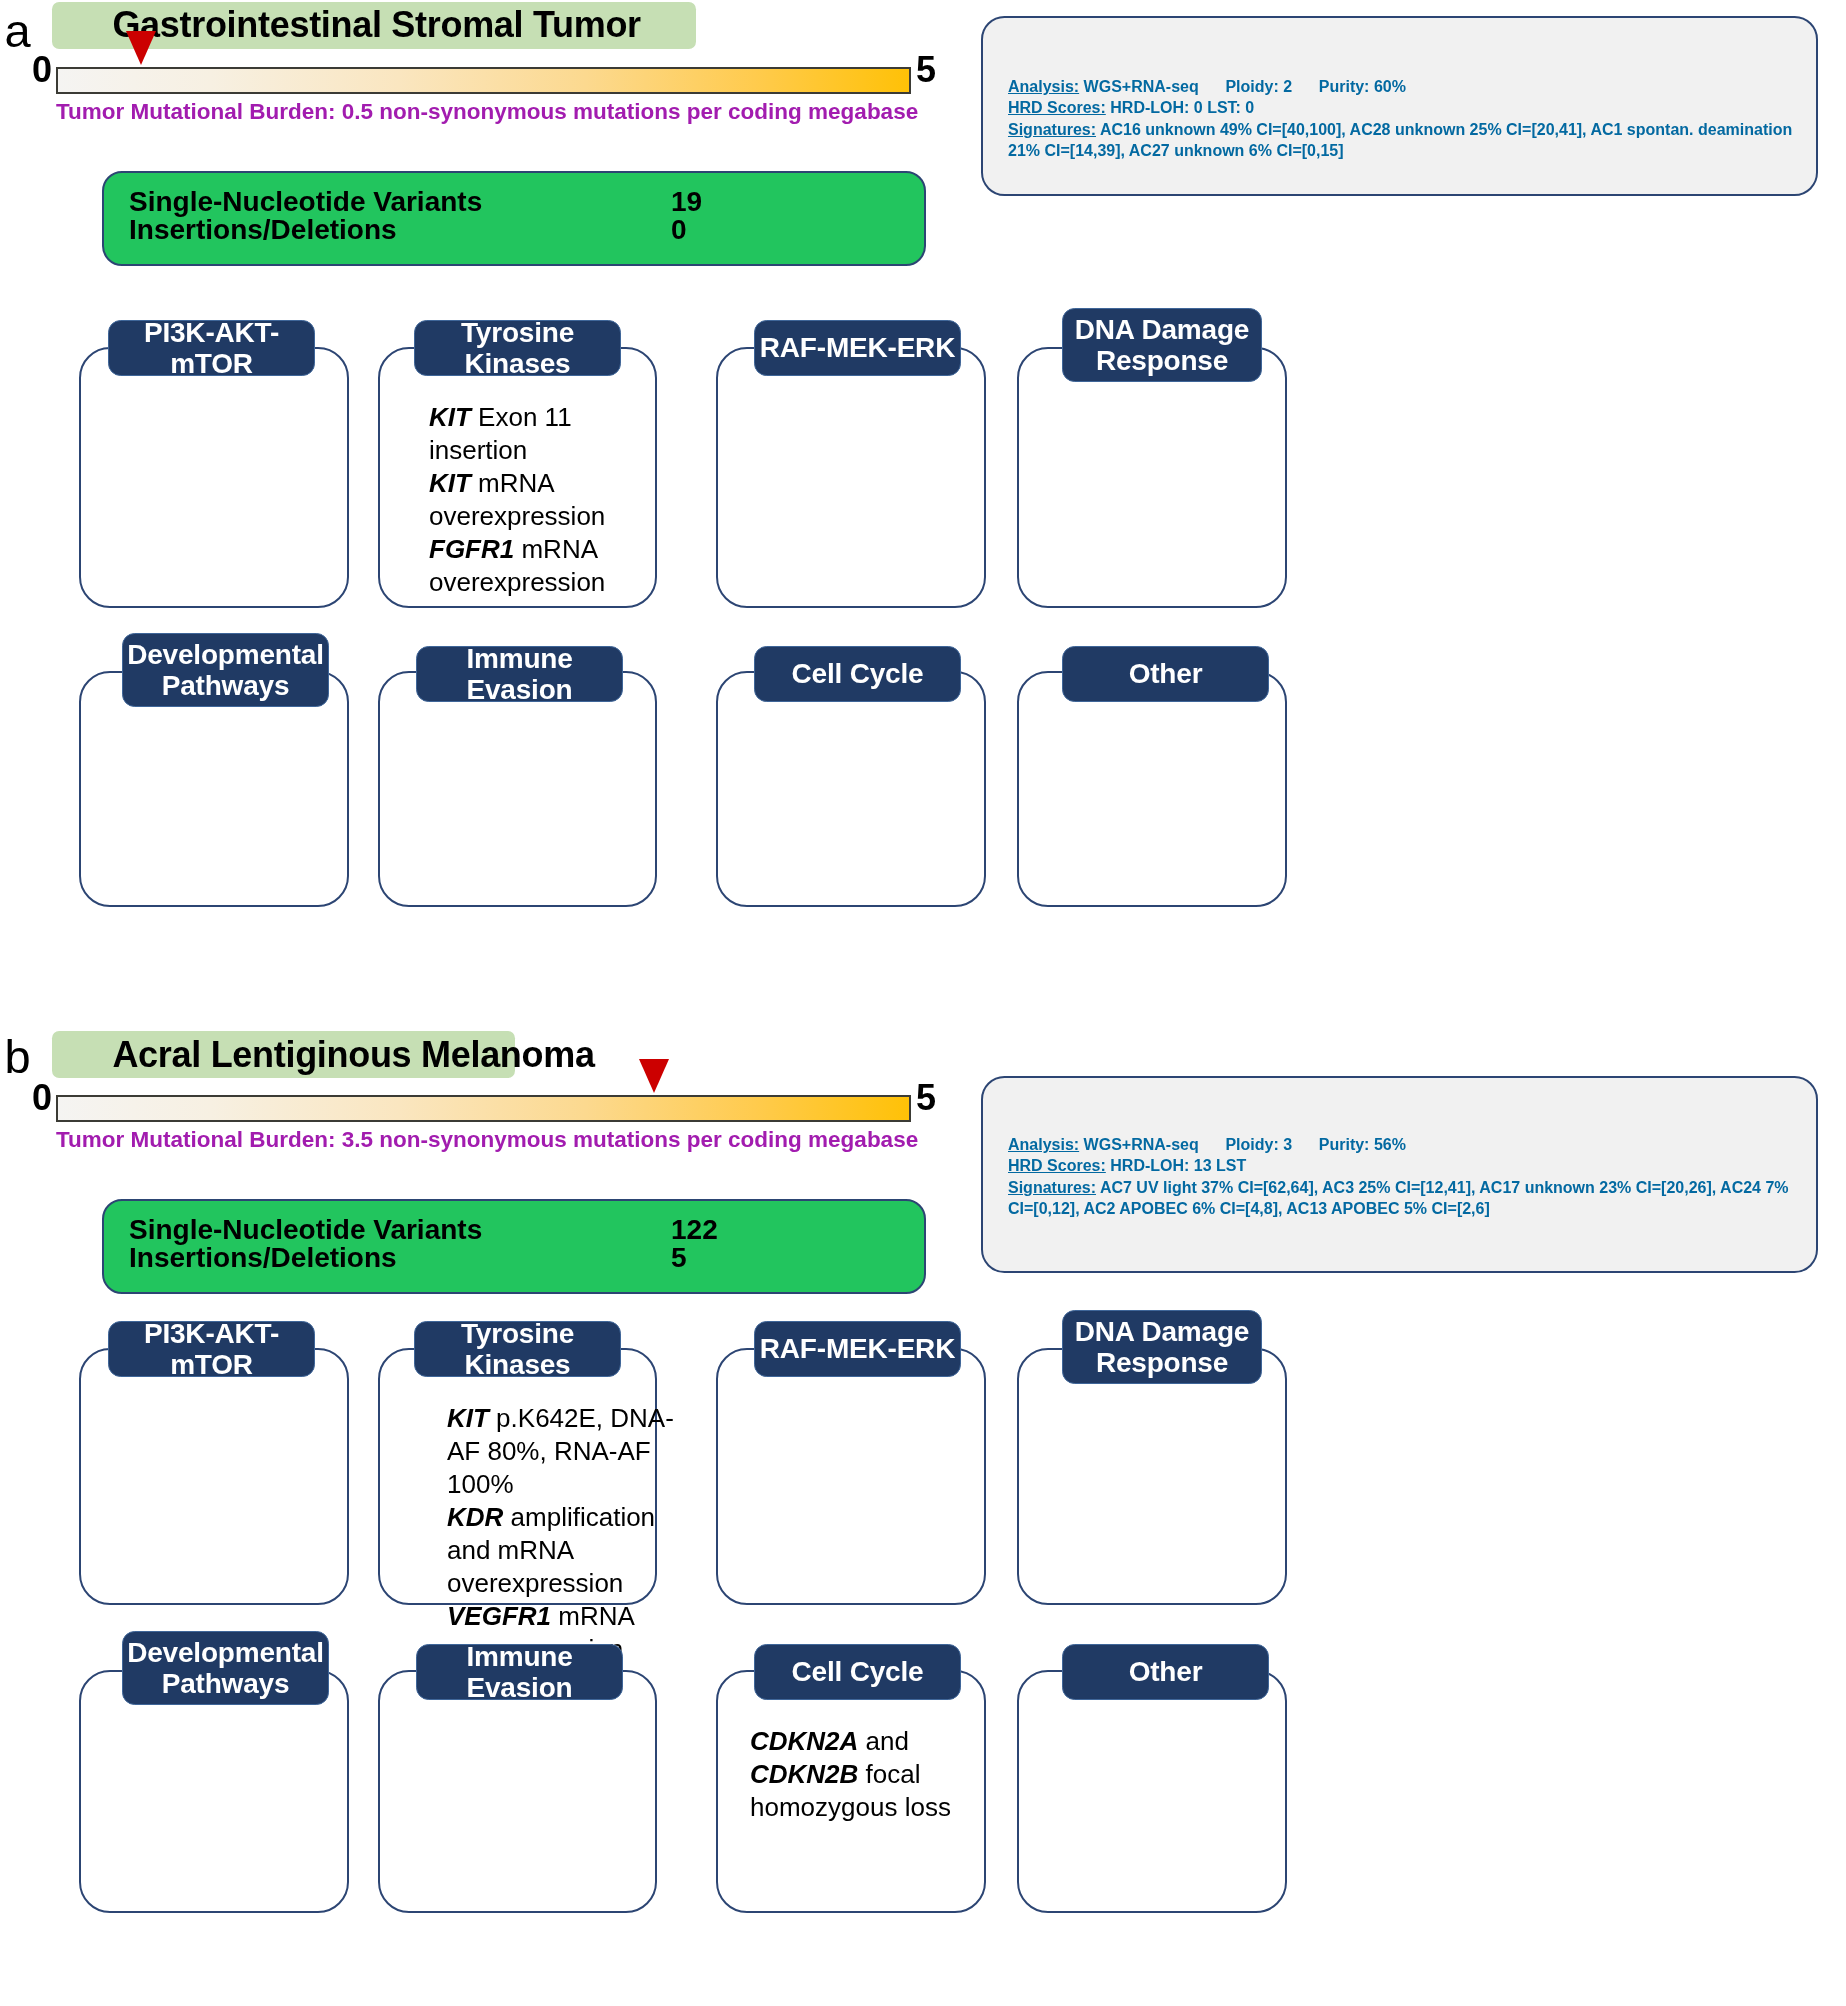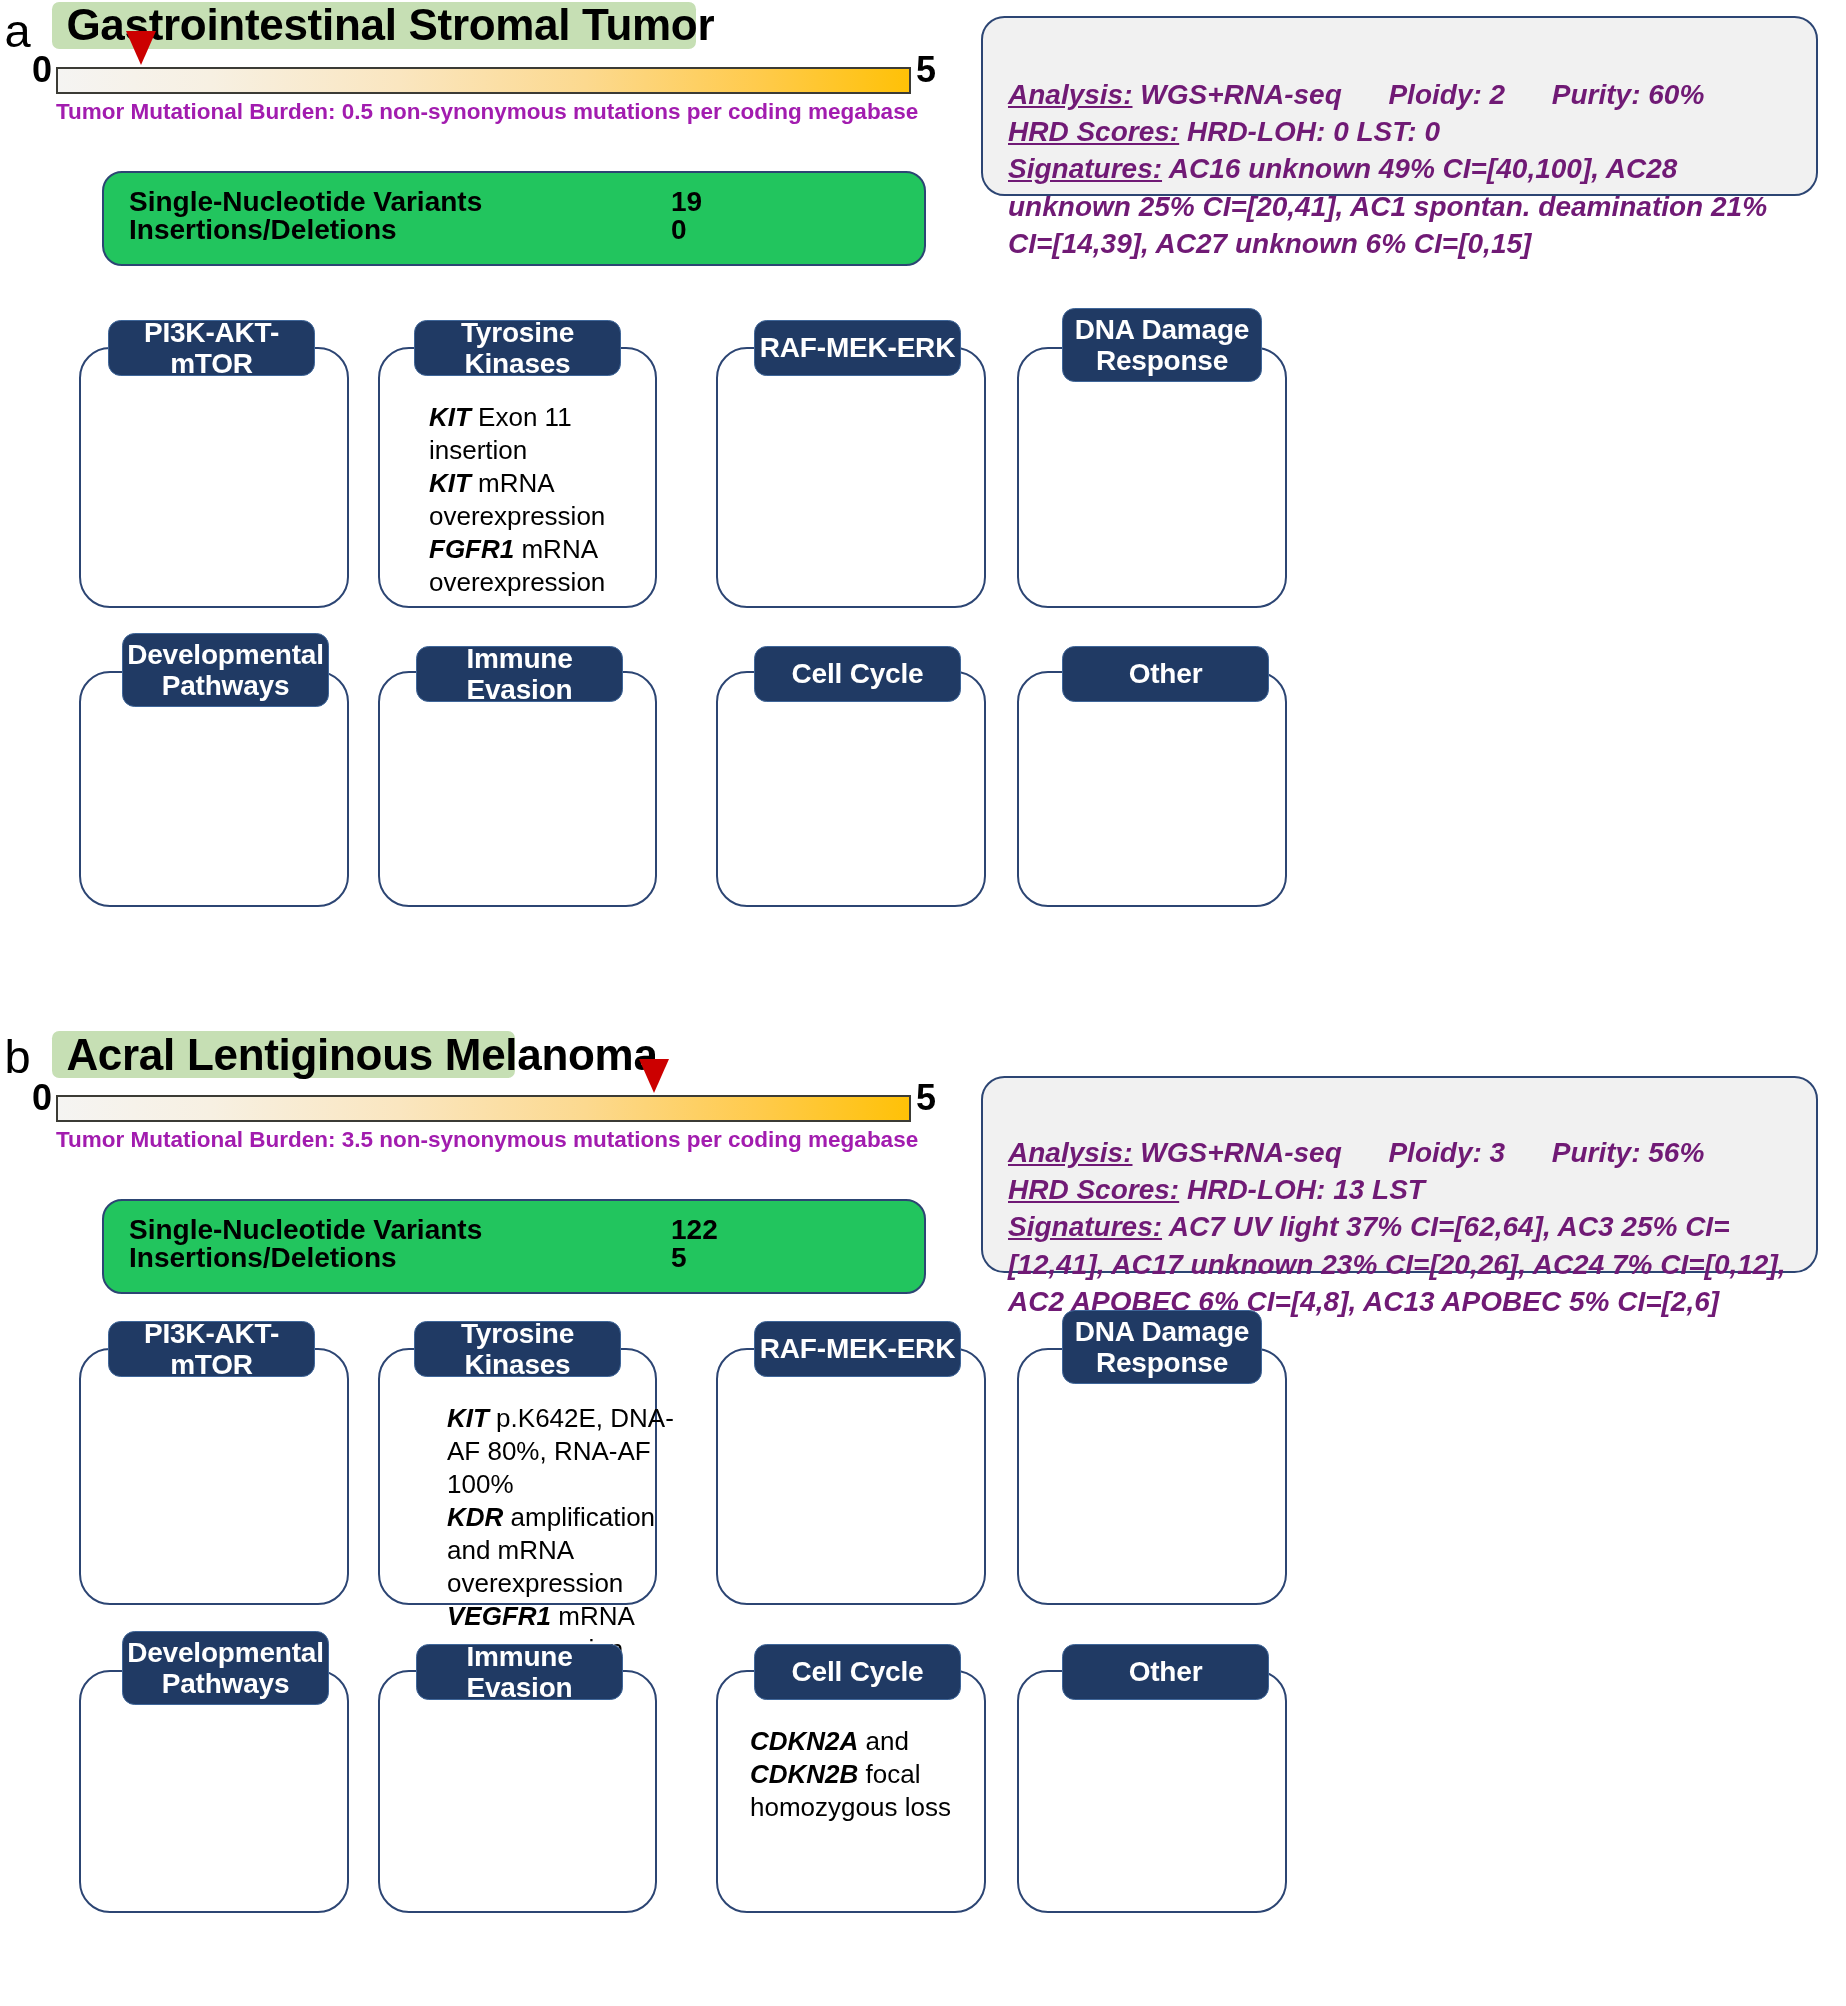--- a/index.html
+++ b/index.html
@@ -5,38 +5,38 @@
   html,body{margin:0;padding:0;background:#ffffff;}
   body{width:1846px;height:2006px;position:relative;font-family:"Liberation Sans",sans-serif;-webkit-font-smoothing:antialiased;}
 
   .panel{position:absolute;left:0;width:1846px;}
 
   
   .panel-letter{position:absolute;font-size:47px;font-weight:400;color:#000;font-family:"Liberation Sans",sans-serif;line-height:1;}
 
   
   .title-chip{position:absolute;background:#c6dfb4;border-radius:7.2px;display:flex;align-items:center;padding:0 14.4px;box-sizing:border-box;}
-  .title-chip span{font-size:44px;font-weight:bold;color:#000;letter-spacing:-0.3px;white-space:nowrap;}
+  .title-chip span{font-size:36px;font-weight:bold;color:#000;letter-spacing:-0.3px;white-space:nowrap;margin-left:46px;}
 
   
   .tmb-wrap{position:absolute;}
   .tmb-zero,.tmb-max{position:absolute;font-size:36px;font-weight:bold;color:#000;line-height:1;}
   .tmb-bar{position:absolute;border:2.7px solid #3b3b35;box-sizing:border-box;
            background:linear-gradient(to right,#f5f4f2 0%,#f7f0e2 18%,#fae6c0 40%,#fcd98f 62%,#ffcb4d 82%,#ffc107 100%);}
   .tmb-marker{position:absolute;width:0;height:0;border-left:15.3px solid transparent;border-right:15.3px solid transparent;border-top:34px solid #cc0000;}
   .tmb-caption{position:absolute;font-size:22.5px;font-weight:bold;color:#a21caf;white-space:nowrap;}
 
   
   .var-box{position:absolute;background:#22c55e;border:2.3px solid #2c4573;border-radius:20px;box-sizing:border-box;}
   .var-row{position:absolute;font-size:28px;font-weight:bold;color:#000;white-space:nowrap;}
   .var-val{position:absolute;font-size:28px;font-weight:bold;color:#000;}
 
   
   .info-box{position:absolute;background:#f1f1f1;border:2.3px solid #2c4573;border-radius:23.4px;box-sizing:border-box;}
-  .info-text{position:absolute;font-size:28px;font-weight:bold;color:#701a75;line-height:1.33;font-style:italic;}
+  .info-text{position:absolute;font-size:16px;font-weight:bold;color:#0369a1;line-height:1.33;}
   .info-text u{text-decoration:underline;}
 
   
   .pw{position:absolute;}
   .pw-body{position:absolute;left:0;background:#ffffff;border:2.3px solid #2c4573;border-radius:31px;box-sizing:border-box;}
   .pw-head{position:absolute;background:#203a64;border:1.8px solid #3f6699;border-radius:12.6px;box-sizing:border-box;
            display:flex;align-items:center;justify-content:center;text-align:center;z-index:3;}
   .pw-head span{color:#fff;font-size:28px;font-weight:bold;line-height:1.12;letter-spacing:-0.2px;}
   .pw-content{position:absolute;z-index:2;font-size:26px;color:#000;line-height:1.27;margin-left:31px;}
   .pw-content i{font-style:italic;font-weight:bold;}

